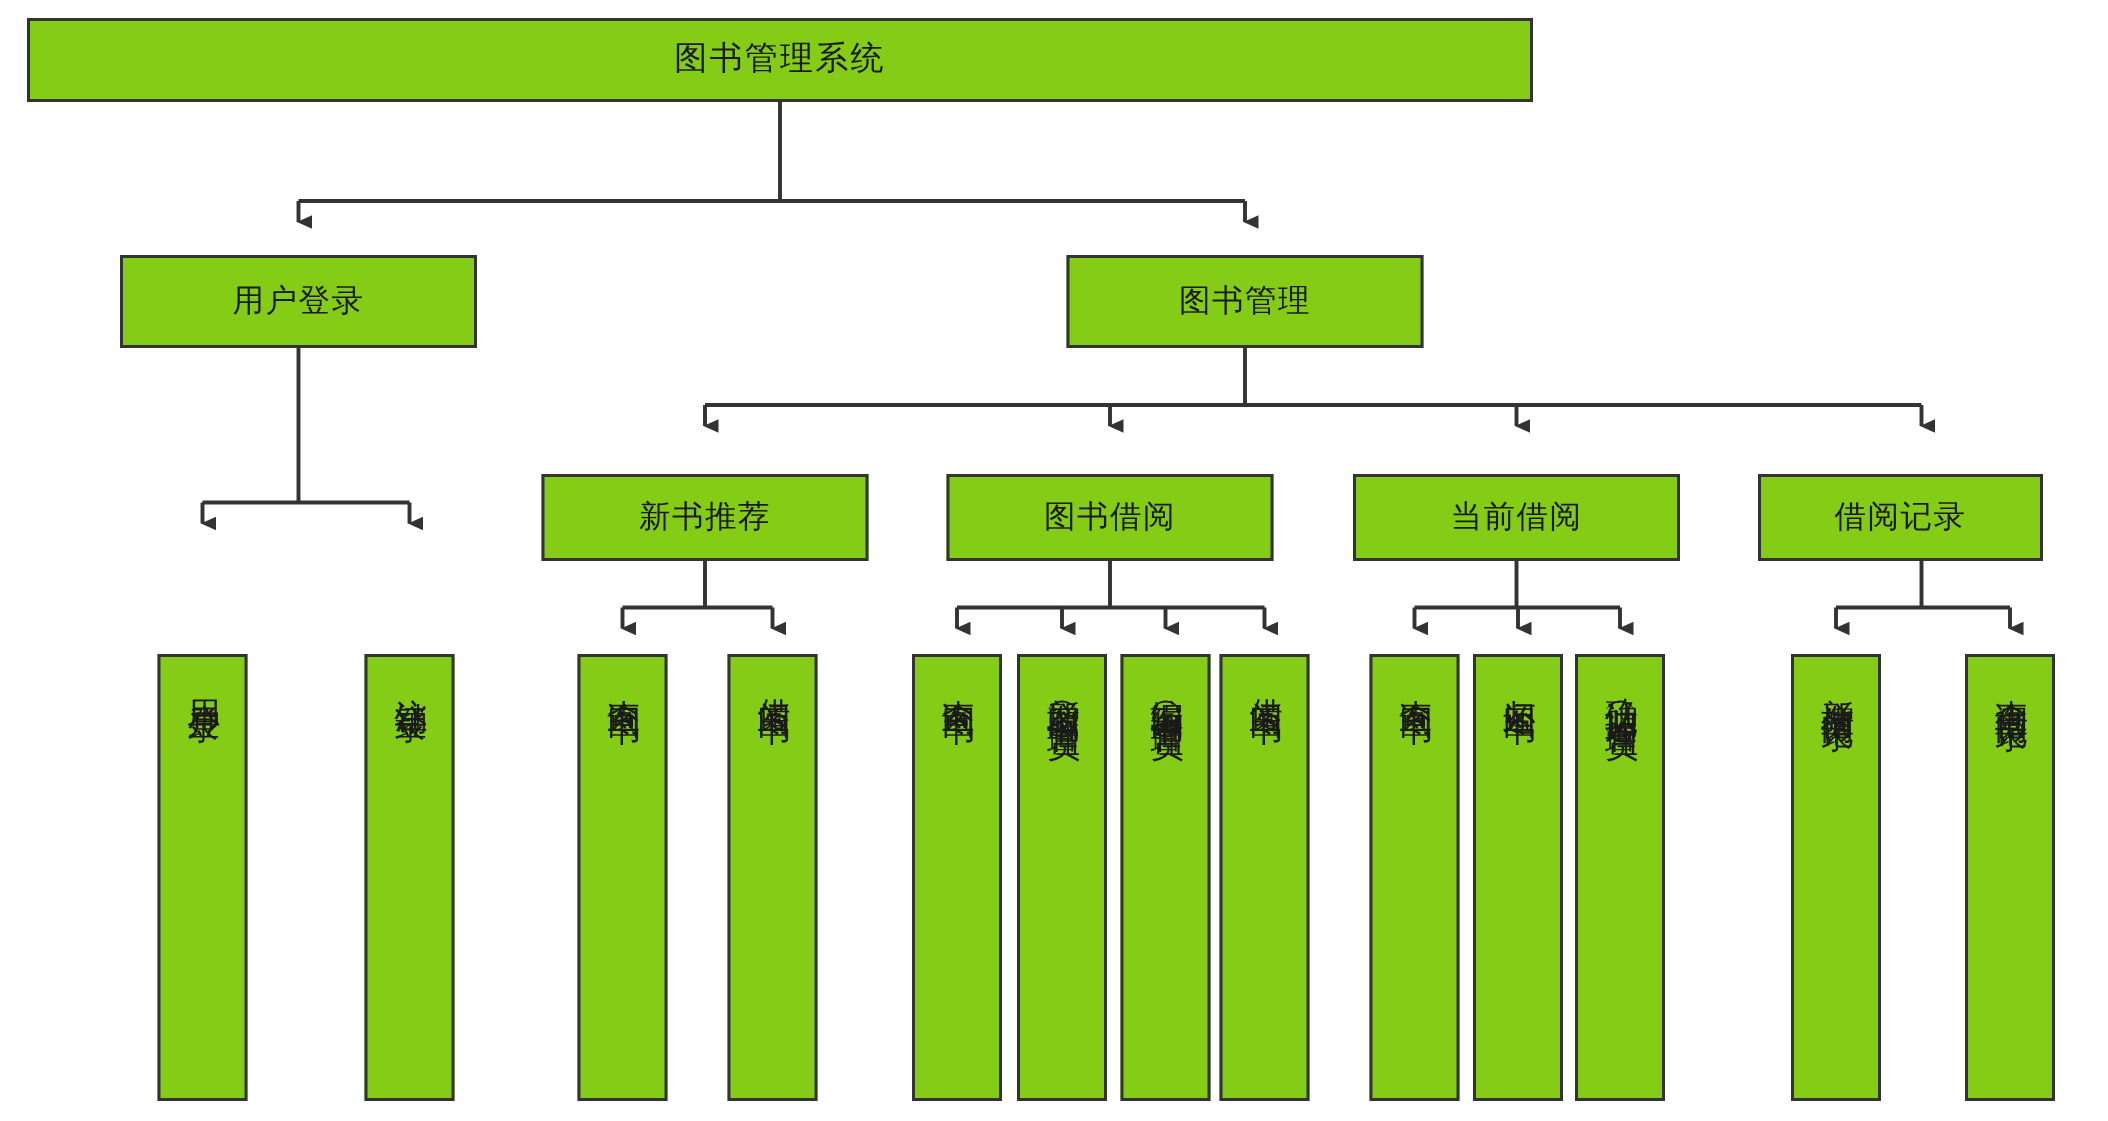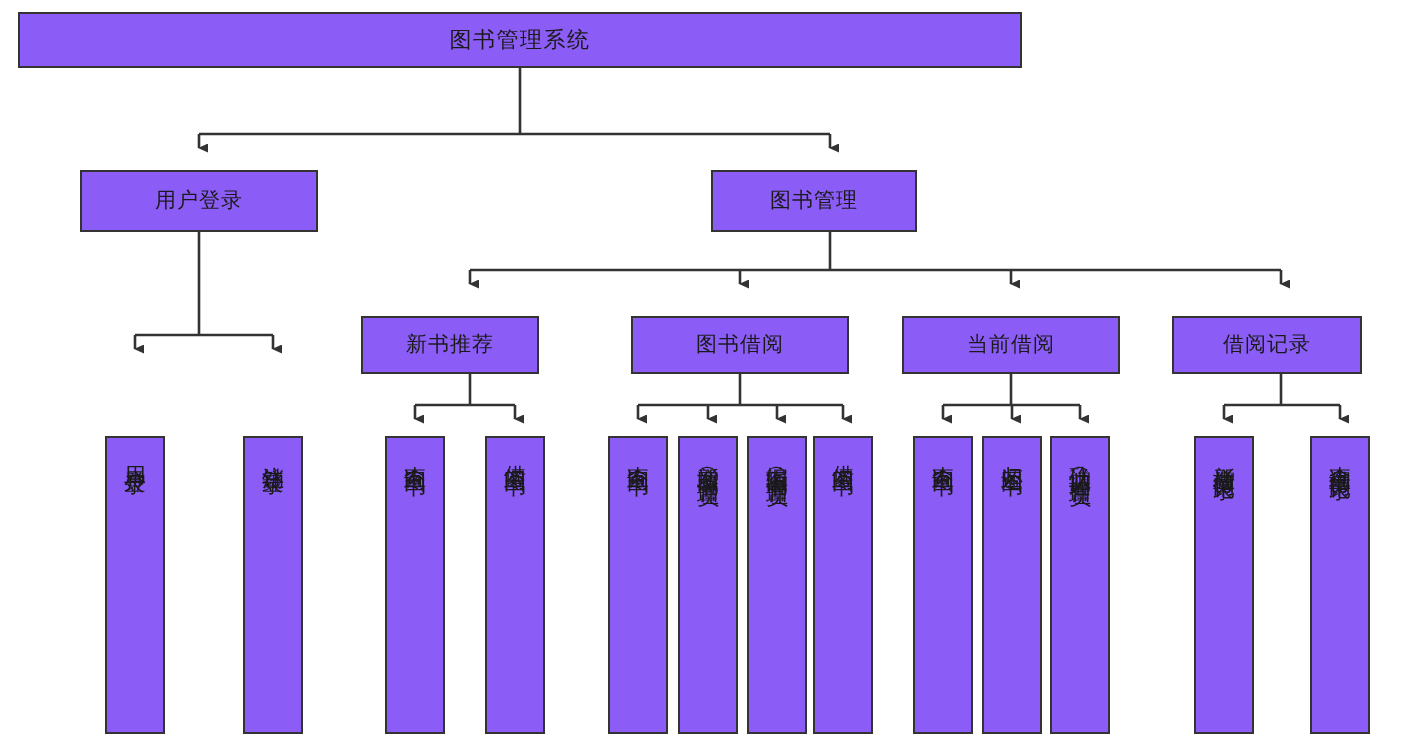--- a/index.html
+++ b/index.html
@@ -22,21 +22,21 @@
     position: absolute;
     left: 0;
     top: 0;
     width: 1405px;
     height: 747px;
     pointer-events: none;
   }
   .node {
     position: absolute;
     box-sizing: border-box;
-    background: #8b5cf6;
+    background: #84cc16;
     border: 2px solid #333333;
     display: flex;
     align-items: center;
     justify-content: center;
     color: #1a1a1a;
   }
   .node-label {
     display: block;
     text-align: center;
     line-height: 1.12;
@@ -124,25 +124,25 @@
       </g>
   </svg>
 
   <div class="node root horiz" style="left: 18px; top: 12px; width: 1004px; height: 56px;">
     <span class="node-label">图书管理系统</span>
   </div>
 
   <div class="node horiz" style="left: 80px; top: 170px; width: 238px; height: 62px;">
     <span class="node-label">用户登录</span>
   </div>
-  <div class="node horiz" style="left: 711px; top: 170px; width: 206px; height: 62px;">
+  <div class="node horiz" style="left: 711px; top: 170px; width: 238px; height: 62px;">
     <span class="node-label">图书管理</span>
   </div>
 
-  <div class="node horiz" style="left: 361px; top: 316px; width: 178px; height: 58px;">
+  <div class="node horiz" style="left: 361px; top: 316px; width: 218px; height: 58px;">
     <span class="node-label">新书推荐</span>
   </div>
   <div class="node horiz" style="left: 631px; top: 316px; width: 218px; height: 58px;">
     <span class="node-label">图书借阅</span>
   </div>
   <div class="node horiz" style="left: 902px; top: 316px; width: 218px; height: 58px;">
     <span class="node-label">当前借阅</span>
   </div>
   <div class="node horiz" style="left: 1172px; top: 316px; width: 190px; height: 58px;">
     <span class="node-label">借阅记录</span>

